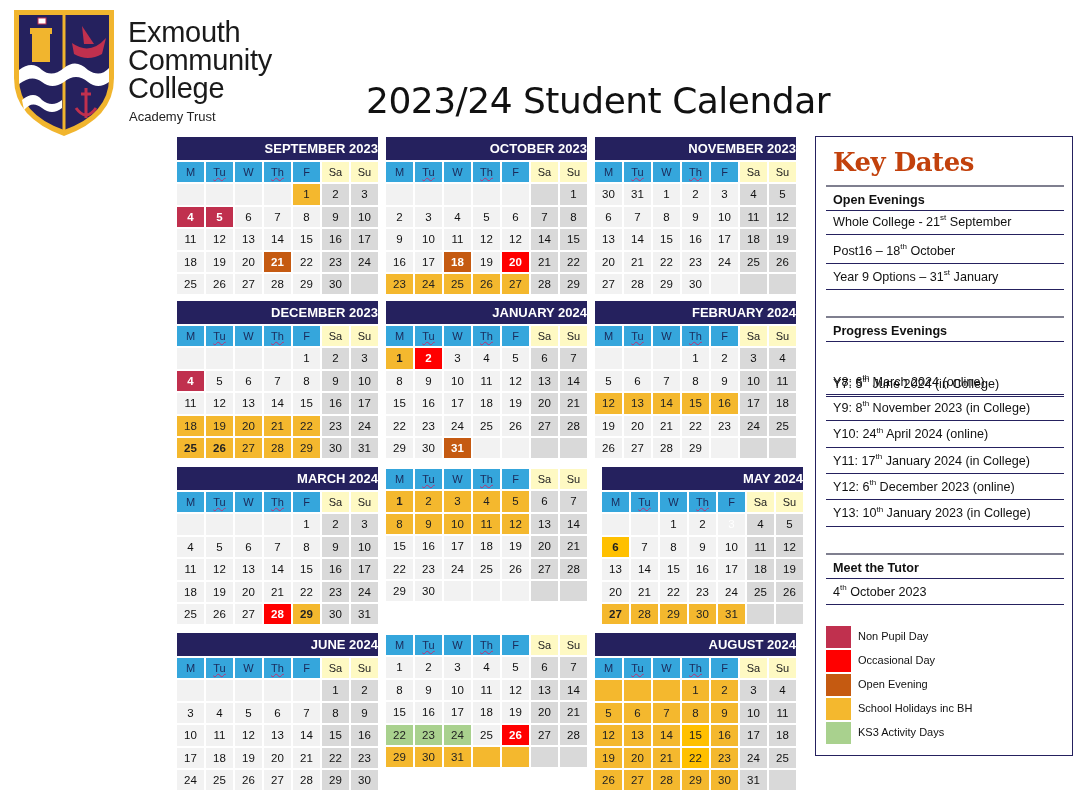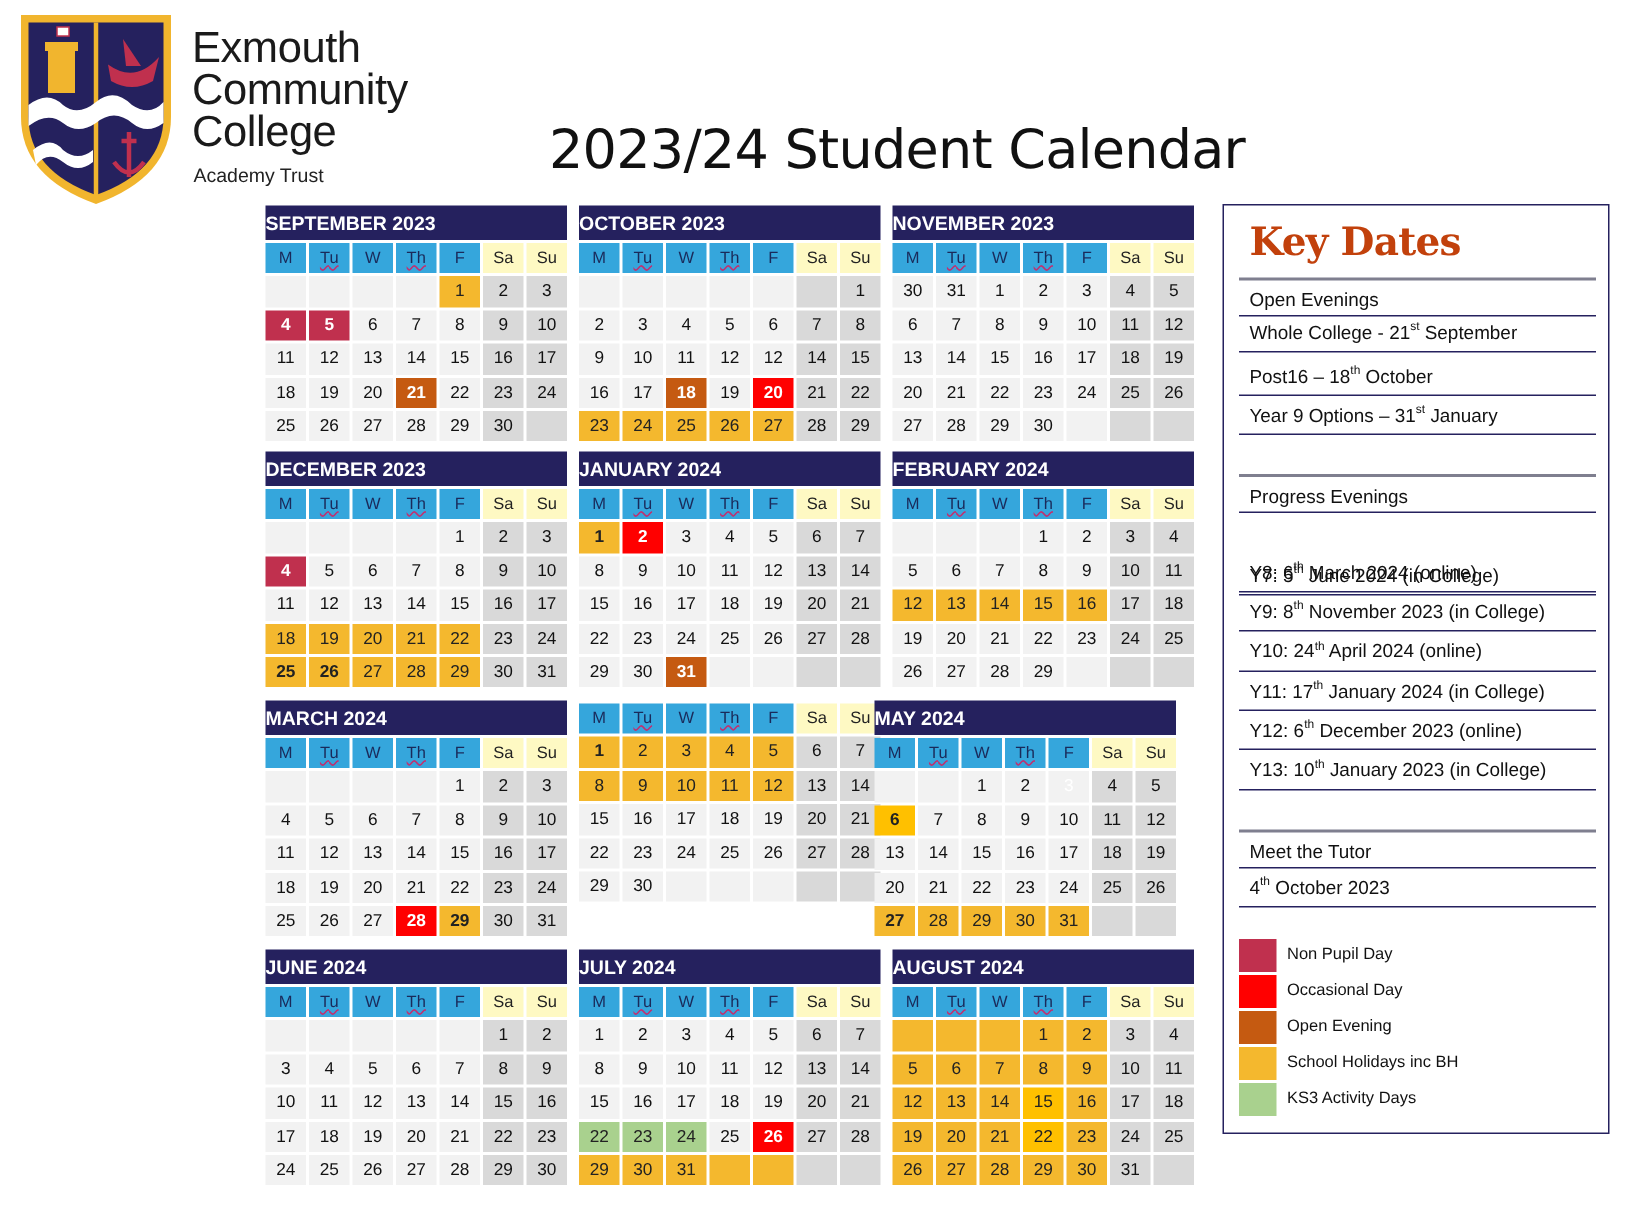--- a/index.html
+++ b/index.html
@@ -9,41 +9,41 @@
   
   .logo { position: absolute; left: 12px; top: 8px; width: 104px; height: 130px; }
   .school-name { position: absolute; left: 128px; top: 18px; line-height: 28px; font-size: 29px; color: #1a1a1a; letter-spacing: -0.3px; }
   .school-name span { display: block; }
   .trust { position: absolute; left: 129px; top: 109px; font-size: 13px; color: #222; }
 
   .title { position: absolute; left: 366px; top: 80px; font-size: 36px; color: #111; font-family: "DejaVu Sans", sans-serif; font-weight: normal; letter-spacing: -0.5px; }
 
   
   .month { position: absolute; width: 201px; }
-  .month-header { height: 23px; background: #25215e; color: #fff; font-weight: bold; font-size: 13px; text-align: left; line-height: 23px; }
+  .month-header { height: 23px; background: #25215e; color: #fff; font-weight: bold; font-size: 13px; text-align: right; line-height: 23px; }
   .grid { display: grid; grid-template-columns: repeat(7, 27px); grid-auto-rows: 20.4px; column-gap: 2px; row-gap: 2px; margin-top: 2px; }
   .dow { background: #35a6dc; font-size: 11px; text-align: center; line-height: 20px; color: #1a2a5a; }
   .dow.we { background: #fef9c3; color: #222; }
   .dow.ul { text-decoration: underline wavy #c03070; text-decoration-thickness: 1px; }
   .cell { background: #f2f2f2; font-size: 11.5px; text-align: center; line-height: 20.4px; color: #111; }
   .cell.we { background: #d9d9d9; }
   .cell.np { background: #c0304e; color: #fff; font-weight: bold; }
   .cell.oc { background: #ff0000; color: #fff; font-weight: bold; }
   .cell.oe { background: #c55a11; color: #fff; font-weight: bold; }
   .cell.hol { background: #f4b82e; color: #222; }
   .cell.hol2 { background: #ffc000; color: #222; }
   .cell.ks3 { background: #a9d18e; color: #222; }
   .cell.bold { font-weight: bold; }
   .cell.hidden-white { color: #ffffff; }
 
   
   .key { position: absolute; left: 815px; top: 136px; width: 258px; height: 620px; border: 1.5px solid #25215e; }
   .key h2 { position: absolute; left: 17px; top: 10px; font-family: "DejaVu Serif", "Liberation Serif", serif; font-size: 26px; font-weight: 900; color: #c2410c; letter-spacing: -0.5px; }
   .krow { position: absolute; left: 10px; width: 238px; height: 26.3px; border-bottom: 1.5px solid #25215e; font-size: 12.6px; line-height: 26px; padding-left: 7px; color: #111; white-space: nowrap; }
-  .krow.head { font-weight: normal; }
+  .krow.head { font-weight: bold; }
   .krow.topline { border-top: 2px solid #7f7f8f; }
   .krow sup { font-size: 8px; line-height: 0; position: relative; top: -0.5px; vertical-align: super; }
   .legend-item { position: absolute; left: 10px; height: 22px; width: 240px; }
   .swatch { position: absolute; left: 0; top: 0; width: 25px; height: 22px; }
   .legend-label { position: absolute; left: 32px; top: 4px; font-size: 11px; color: #111; }
 </style>
 </head>
 <body>
 
 <div class="logo">
@@ -442,21 +442,21 @@
         <div class="cell we">28</div>
         <div class="cell">29</div>
         <div class="cell">30</div>
         <div class="cell"></div>
         <div class="cell"></div>
         <div class="cell"></div>
         <div class="cell we"></div>
         <div class="cell we"></div>
       </div>
     </div>
-    <div class="month" style="left: 583px; top: 467px;">
+    <div class="month" style="left: 602px; top: 467px;">
       <div class="month-header">MAY 2024</div>
       <div class="grid">
         <div class="dow">M</div>
         <div class="dow ul">Tu</div>
         <div class="dow">W</div>
         <div class="dow ul">Th</div>
         <div class="dow">F</div>
         <div class="dow we">Sa</div>
         <div class="dow we">Su</div>
         <div class="cell"></div>
@@ -537,21 +537,20 @@
         <div class="cell">24</div>
         <div class="cell">25</div>
         <div class="cell">26</div>
         <div class="cell">27</div>
         <div class="cell">28</div>
         <div class="cell we">29</div>
         <div class="cell we">30</div>
       </div>
     </div>
     <div class="month" style="left: 386px; top: 633px;">
-      <div class="month-header">JULY 2024</div>
       <div class="grid">
         <div class="dow">M</div>
         <div class="dow ul">Tu</div>
         <div class="dow">W</div>
         <div class="dow ul">Th</div>
         <div class="dow">F</div>
         <div class="dow we">Sa</div>
         <div class="dow we">Su</div>
         <div class="cell">1</div>
         <div class="cell">2</div>

